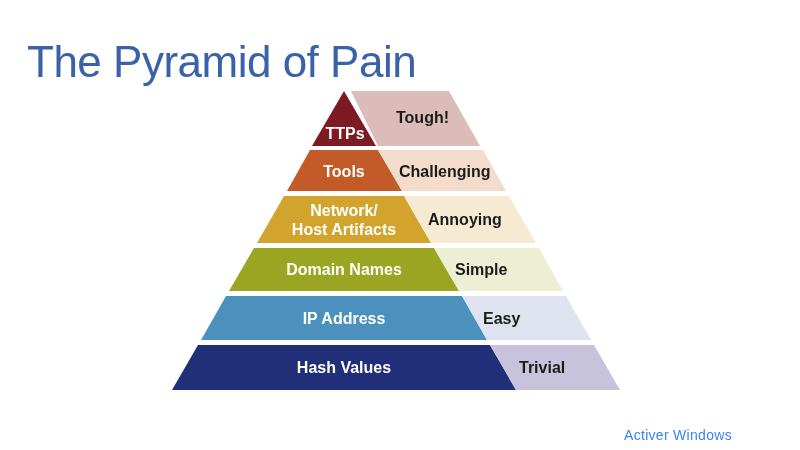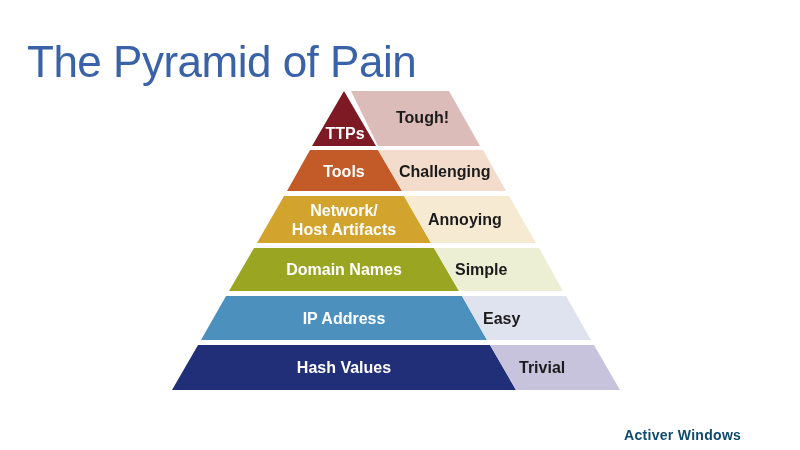--- a/index.html
+++ b/index.html
@@ -43,23 +43,22 @@
     font-family: "Liberation Sans", sans-serif;
     font-size: 16px;
     font-weight: bold;
     text-anchor: start;
   }
   .watermark {
     position: absolute;
     left: 624px;
     top: 427px;
     font-size: 14px;
-    color: #0c4a6e;
+    color: #3b82f6;
     letter-spacing: 0.3px;
-    font-weight: bold;
   }
 </style>
 </head>
 <body>
 
 <div class="slide">
 
   <div class="slide-title" style="color: rgb(58, 98, 168);">The Pyramid of Pain</div>
 
   <svg class="pyramid-svg" viewBox="0 0 800 450">

